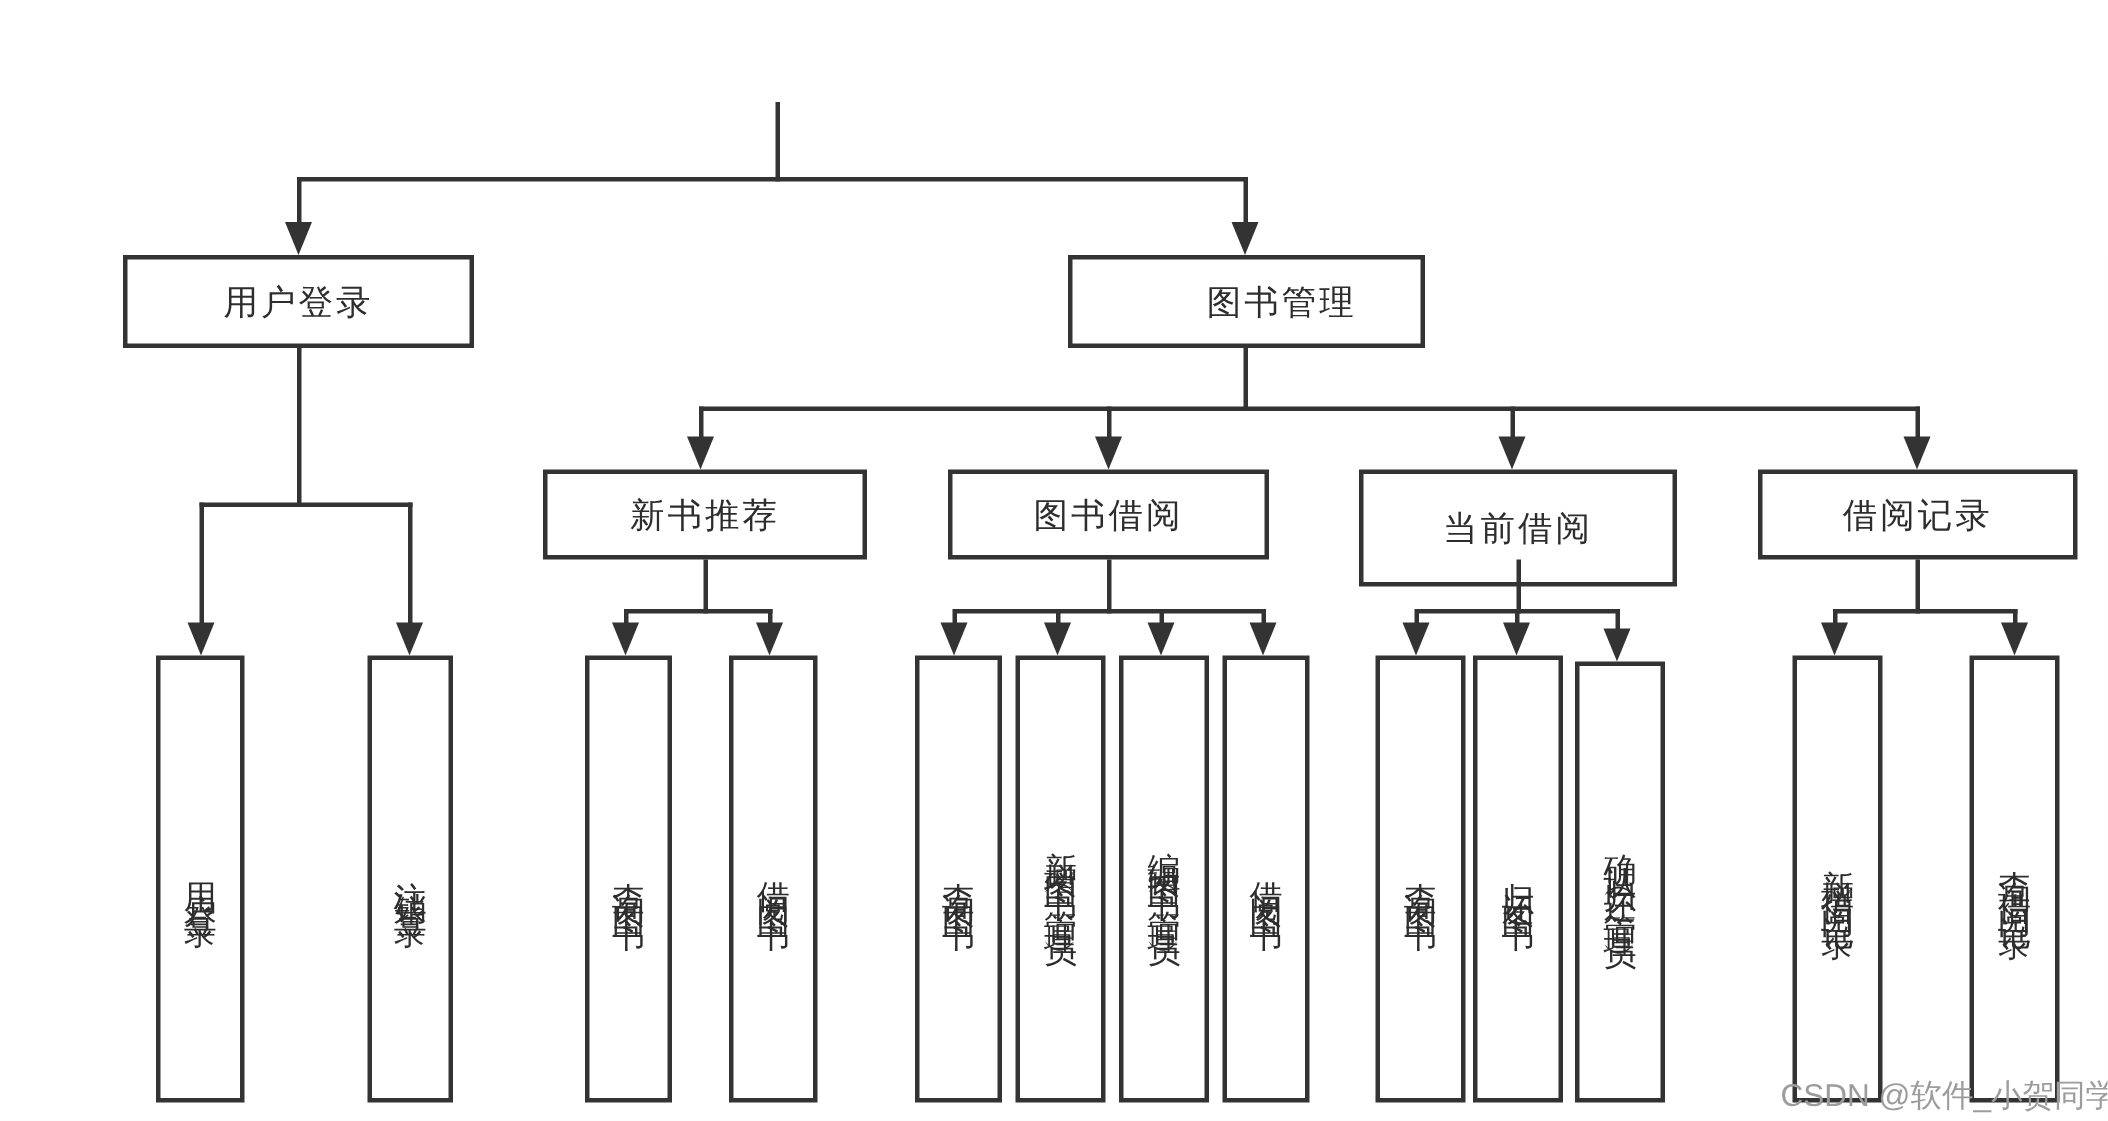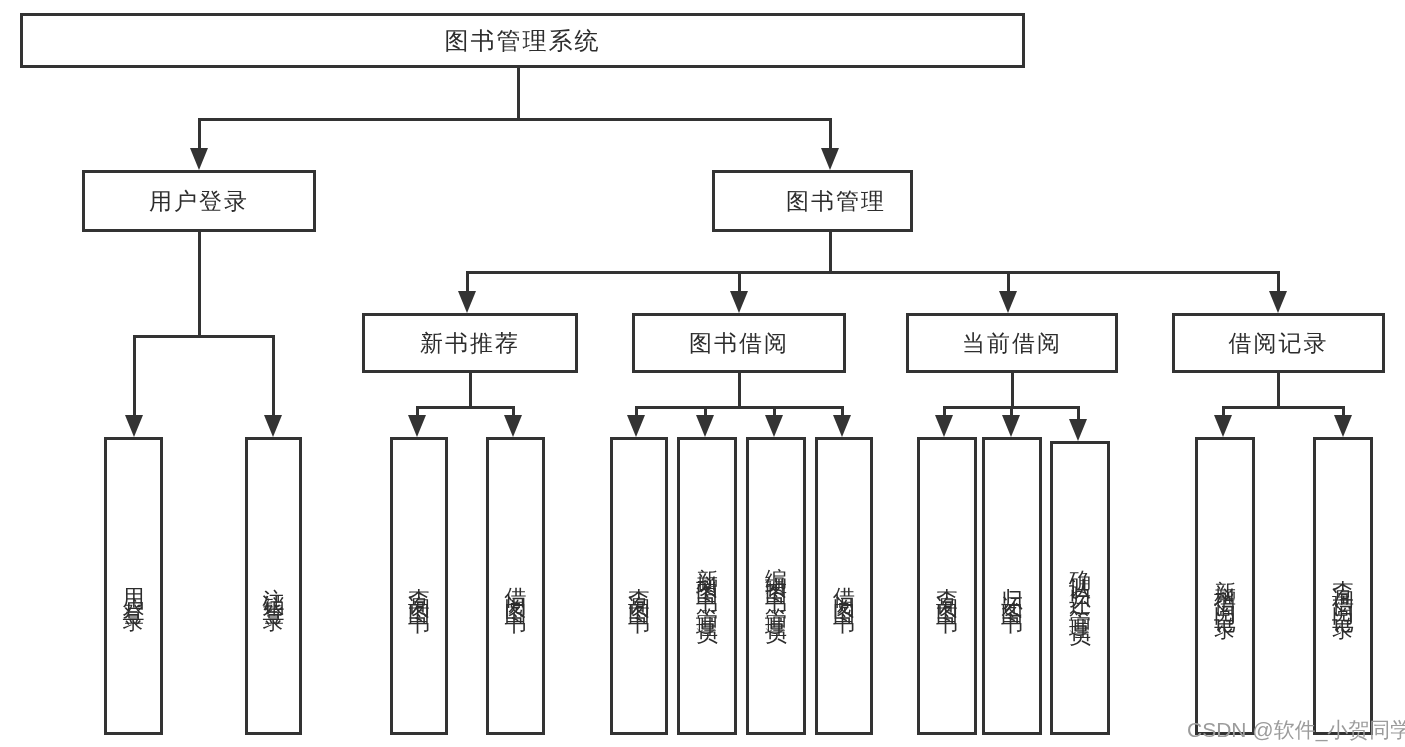--- a/index.html
+++ b/index.html
@@ -64,35 +64,32 @@
     font-size:21px;
     color:var(--watermark);
     white-space:nowrap;
   }
 </style>
 </head>
 <body>
 
 <div class="canvas">
 
-  <div class="node root h" style="left:20px;top:13px;width:1005px;height:55px;">
-    <span>图书管理系统</span>
-  </div>
 
   <div class="vline" style="left:517px;top:68px;height:53px;"></div>
   <div class="hline" style="left:198px;top:118px;width:634px;"></div>
   <div class="vline" style="left:198px;top:118px;height:34px;"></div>
   <div class="arrow" style="left:190px;top:148px;"></div>
   <div class="vline" style="left:829px;top:118px;height:34px;"></div>
   <div class="arrow" style="left:821px;top:148px;"></div>
 
   <div class="node h" style="left:82px;top:170px;width:234px;height:62px;">
     <span>用户登录</span>
   </div>
-  <div class="node h" style="left:712px;top:170px;width:201px;height:62px;padding-left:47px;">
+  <div class="node h" style="left:712px;top:170px;width:238px;height:62px;padding-left:47px;">
     <span>图书管理</span>
   </div>
 
   <div class="vline" style="left:198px;top:232px;height:106px;"></div>
   <div class="hline" style="left:133px;top:335px;width:142px;"></div>
   <div class="vline" style="left:133px;top:335px;height:84px;"></div>
   <div class="arrow" style="left:125px;top:415px;"></div>
   <div class="vline" style="left:272px;top:335px;height:84px;"></div>
   <div class="arrow" style="left:264px;top:415px;"></div>
 
@@ -106,21 +103,21 @@
   <div class="arrow" style="left:999px;top:291px;"></div>
   <div class="vline" style="left:1277px;top:271px;height:24px;"></div>
   <div class="arrow" style="left:1269px;top:291px;"></div>
 
   <div class="node h" style="left:632px;top:313px;width:214px;height:60px;">
     <span>图书借阅</span>
   </div>
   <div class="node h" style="left:362px;top:313px;width:216px;height:60px;">
     <span>新书推荐</span>
   </div>
-  <div class="node h" style="left:906px;top:313px;width:212px;height:60px;">
+  <div class="node h" style="left:906px;top:313px;width:212px;height:78px;">
     <span>当前借阅</span>
   </div>
   <div class="node h" style="left:1172px;top:313px;width:213px;height:60px;">
     <span>借阅记录</span>
   </div>
 
   <div class="vline" style="left:469px;top:373px;height:36px;"></div>
   <div class="hline" style="left:417px;top:406px;width:98px;"></div>
   <div class="vline" style="left:416px;top:406px;height:13px;"></div>
   <div class="arrow" style="left:408px;top:415px;"></div>

